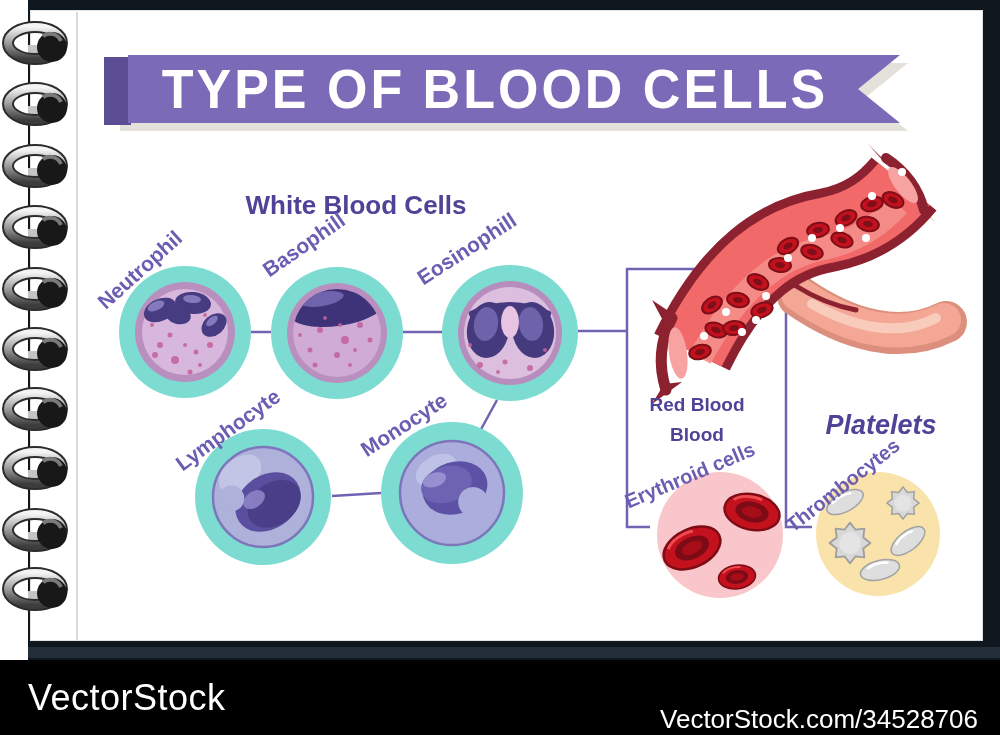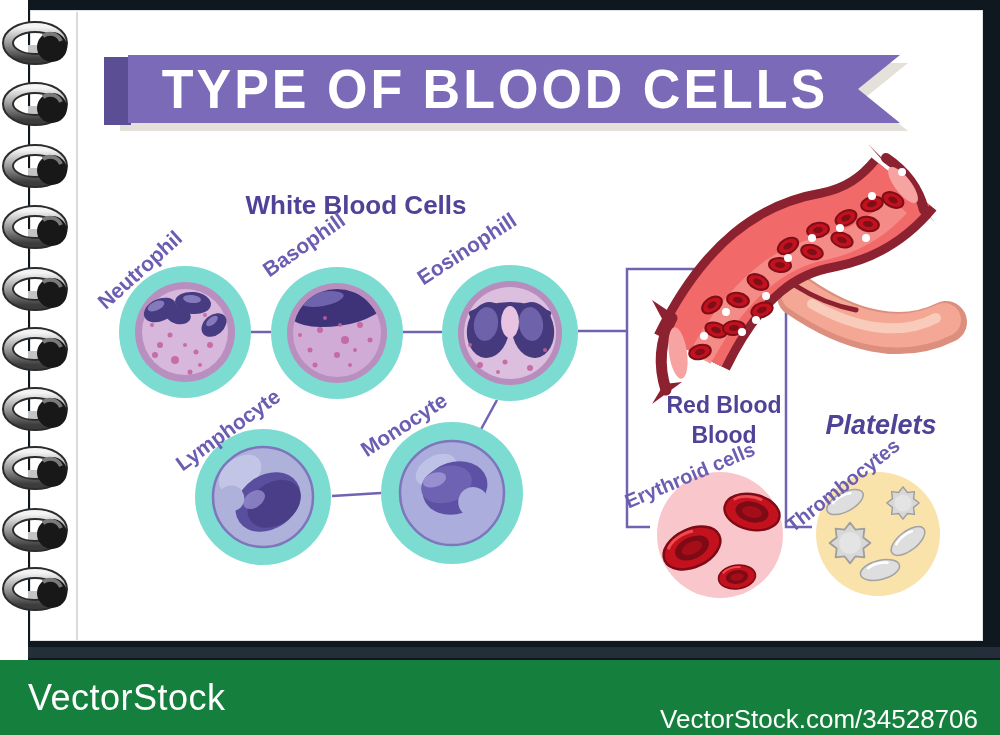--- a/index.html
+++ b/index.html
@@ -9,26 +9,26 @@
   .cover-strip{position:absolute;left:0;right:0;bottom:2px;height:11px;background:#232e39;}
   .page{position:absolute;left:30px;top:10px;width:953px;height:631px;background:#ffffff;
         border:1px solid #e2e2e2;box-sizing:border-box;z-index:2;}
   svg.art{position:absolute;left:0;top:0;z-index:3;}
   .overlay{position:absolute;z-index:4;}
   .banner-title{left:130px;top:55px;width:730px;height:68px;display:flex;align-items:center;
         justify-content:center;color:#ffffff;font-size:52px;font-weight:bold;letter-spacing:3px;
         transform:scaleY(1.08);white-space:nowrap;}
   .section-heading{color:#4f4398;font-weight:bold;text-align:center;}
   .wbc-heading{left:206px;top:190px;width:300px;font-size:26px;}
-  .rbc-heading{left:652px;top:390px;width:144px;font-size:23px;line-height:30px;}
+  .rbc-heading{left:625px;top:390px;width:144px;font-size:19px;line-height:30px;}
   .plt-heading{left:801px;top:410px;width:160px;font-size:27px;font-style:italic;}
   .cell-label{position:absolute;z-index:4;color:#6b5db2;font-weight:bold;font-size:21px;
         text-align:center;white-space:nowrap;}
   .sub-label{font-size:20px;}
-  .watermark-bar{position:absolute;left:0;top:660px;width:1000px;height:75px;background:#15803d;
+  .watermark-bar{position:absolute;left:0;top:660px;width:1000px;height:75px;background:#000000;
         z-index:5;display:flex;align-items:center;justify-content:space-between;
         padding:0 22px 0 28px;box-sizing:border-box;}
   .wm-brand{color:#fff;font-size:36px;letter-spacing:0.5px;}
   .wm-url{color:#fff;font-size:26px;margin-top:44px;}
 </style>
 </head>
 <body>
 
 <div class="canvas">
 

